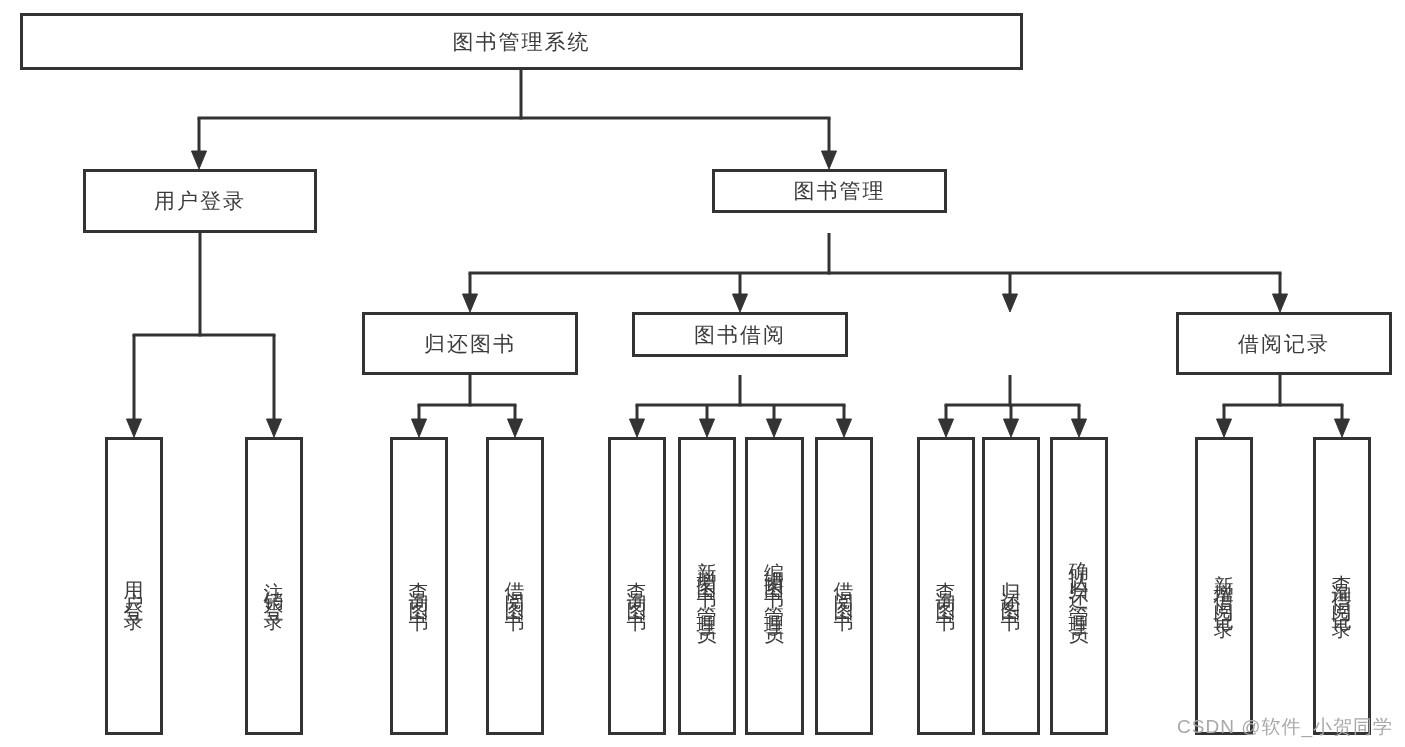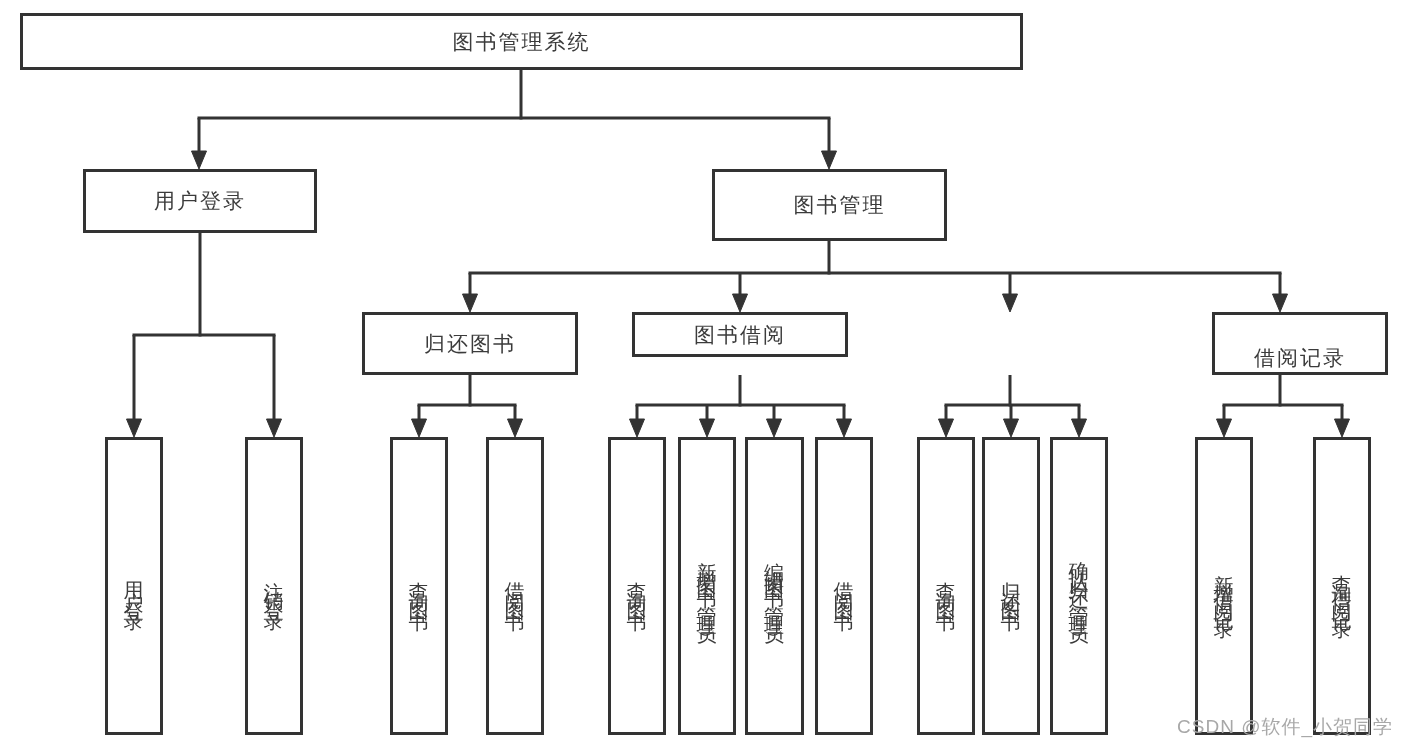--- a/index.html
+++ b/index.html
@@ -124,31 +124,31 @@
     <polygon points="1334.5,419 1349.5,419 1342,437"></polygon>
   </svg>
 
   <div class="node" style="left:20px; top:13px; width:1003px; height:57px;">
     <span class="lbl">图书管理系统</span>
   </div>
 
   <div class="node" style="left:83px; top:169px; width:234px; height:64px;">
     <span class="lbl">用户登录</span>
   </div>
-  <div class="node" style="left:712px; top:169px; width:235px; height:72px;padding-left:20px;">
+  <div class="node" style="left:712px; top:169px; width:235px; height:44px;padding-left:20px;">
     <span class="lbl">图书管理</span>
   </div>
 
   <div class="node" style="left:362px; top:312px; width:216px; height:63px;">
     <span class="lbl">归还图书</span>
   </div>
   <div class="node" style="left:632px; top:312px; width:216px; height:45px;">
     <span class="lbl">图书借阅</span>
   </div>
-  <div class="node" style="left:1212px; top:312px; width:176px; height:63px;align-items:flex-end;">
+  <div class="node" style="left:1176px; top:312px; width:216px; height:63px;">
     <span class="lbl">借阅记录</span>
   </div>
 
   <div class="node leaf" style="left:105px; top:437px; width:58px; height:298px;">
     <span class="vlbl">用户登录</span>
   </div>
   <div class="node leaf" style="left:245px; top:437px; width:58px; height:298px;">
     <span class="vlbl">注销登录</span>
   </div>
 

